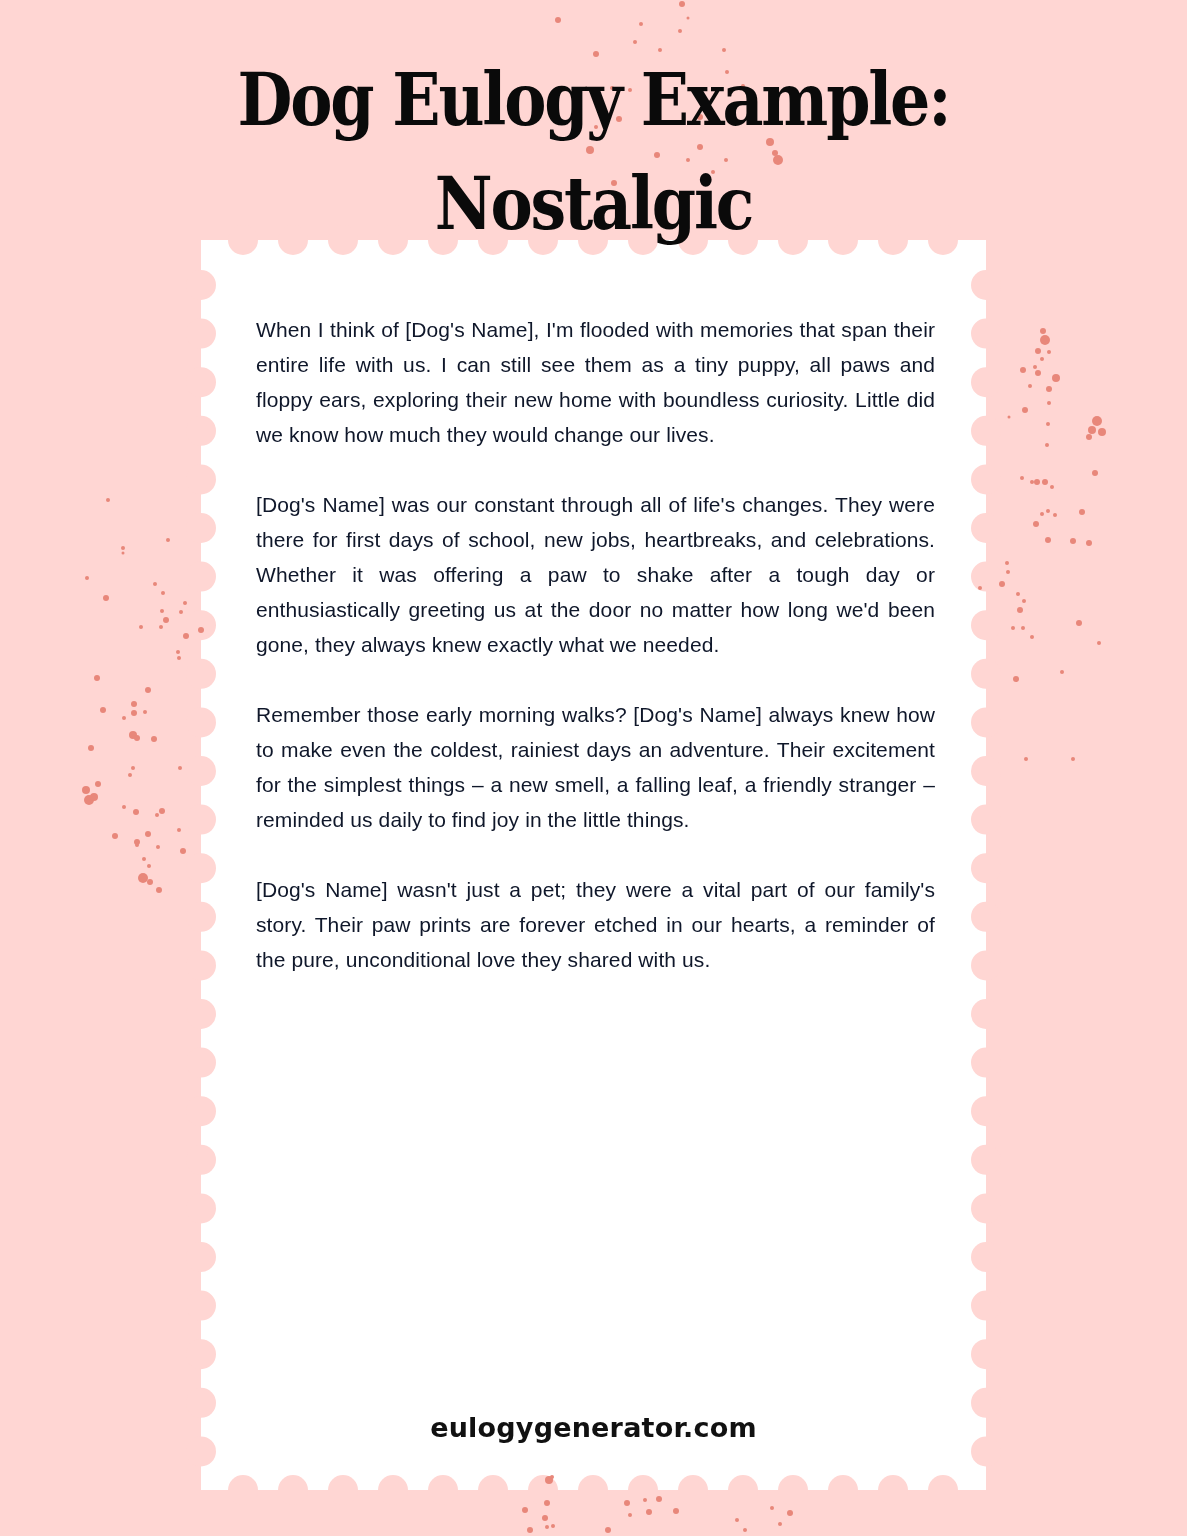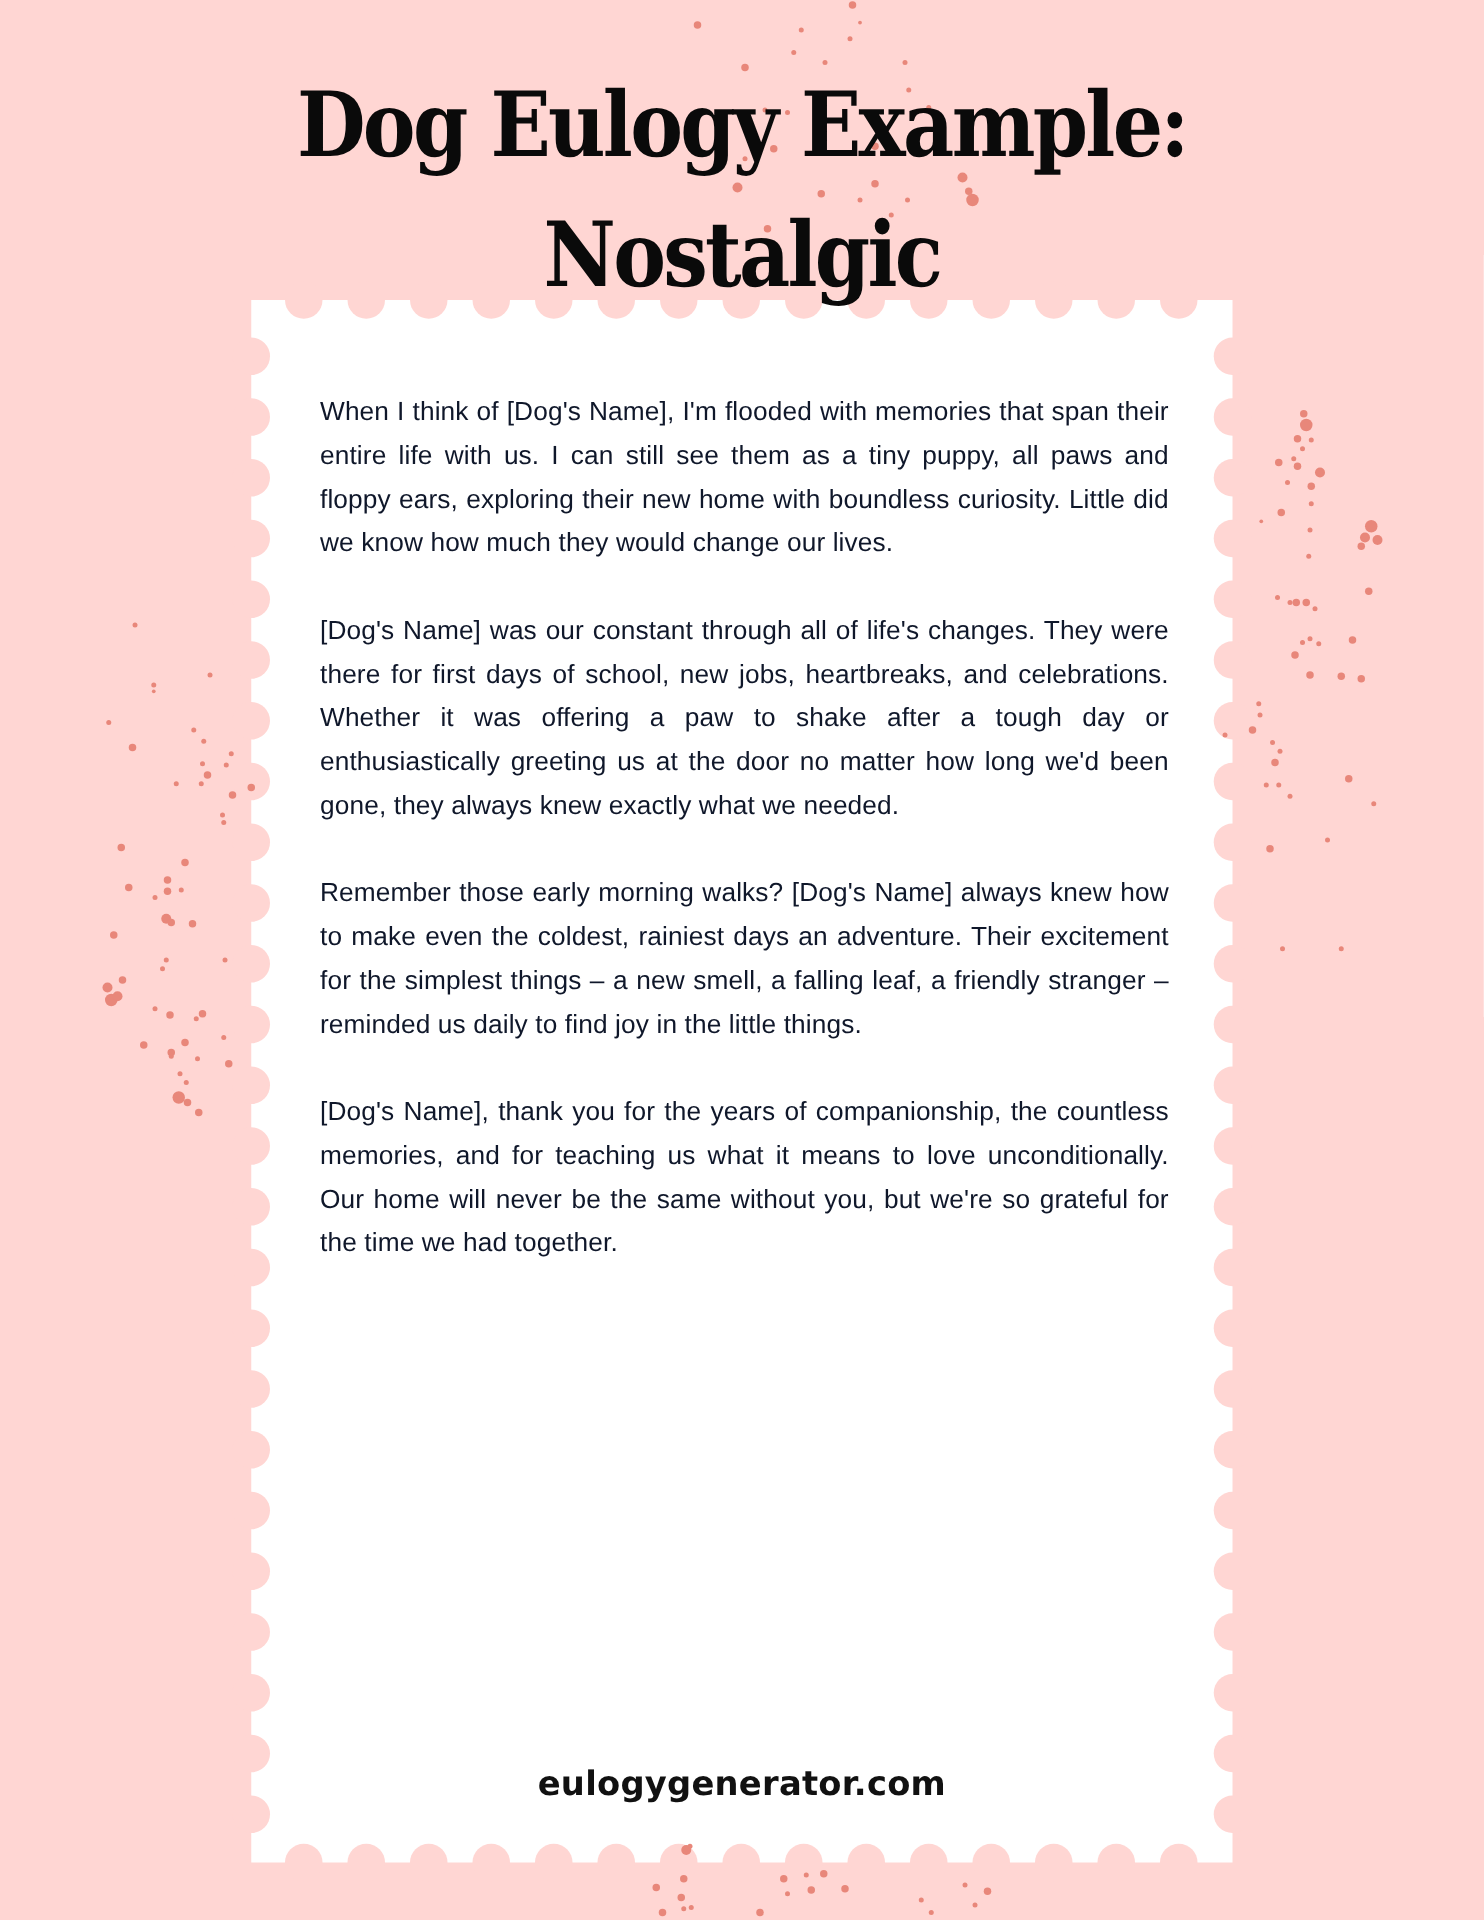--- a/index.html
+++ b/index.html
@@ -321,15 +321,15 @@
     <circle cx="780" cy="1524" r="2" fill="#E8877A"></circle>
   </svg>
 <h1 class="title">
   <span class="line1">Dog Eulogy Example:</span>
   <span class="line2">Nostalgic</span>
 </h1>
 <div class="body-text">
   <p>When I think of [Dog's Name], I'm flooded with memories that span their entire life with us. I can still see them as a tiny puppy, all paws and floppy ears, exploring their new home with boundless curiosity. Little did we know how much they would change our lives.</p>
   <p>[Dog's Name] was our constant through all of life's changes. They were there for first days of school, new jobs, heartbreaks, and celebrations. Whether it was offering a paw to shake after a tough day or enthusiastically greeting us at the door no matter how long we'd been gone, they always knew exactly what we needed.</p>
   <p>Remember those early morning walks? [Dog's Name] always knew how to make even the coldest, rainiest days an adventure. Their excitement for the simplest things – a new smell, a falling leaf, a friendly stranger – reminded us daily to find joy in the little things.</p>
-  <p>[Dog's Name], thank you for the years of companionship, the countless memories, and for teaching us what it means to love unconditionally. Our home will never be the same without you, but we're so grateful for the time we had together.</p>
+  <p>[Dog's Name] wasn't just a pet; they were a vital part of our family's story. Their paw prints are forever etched in our hearts, a reminder of the pure, unconditional love they shared with us.</p>
 </div>
 <div class="footer-url">eulogygenerator.com</div>
 
 </body></html>

